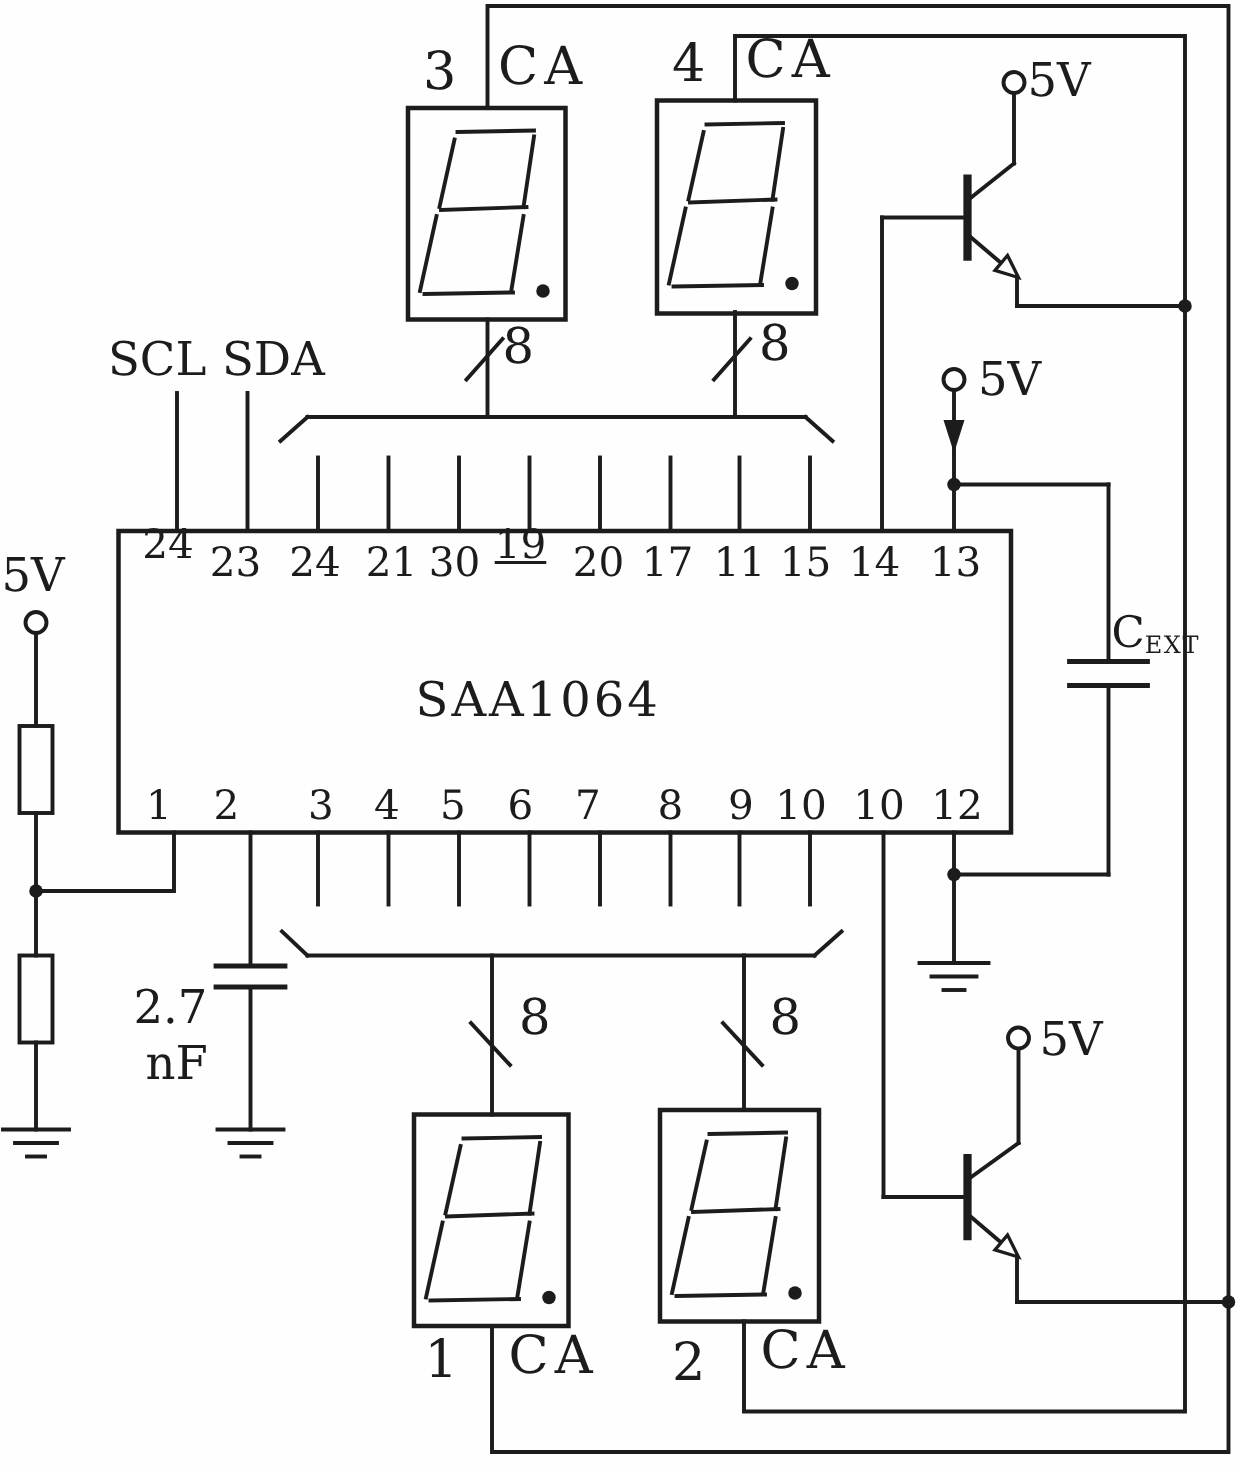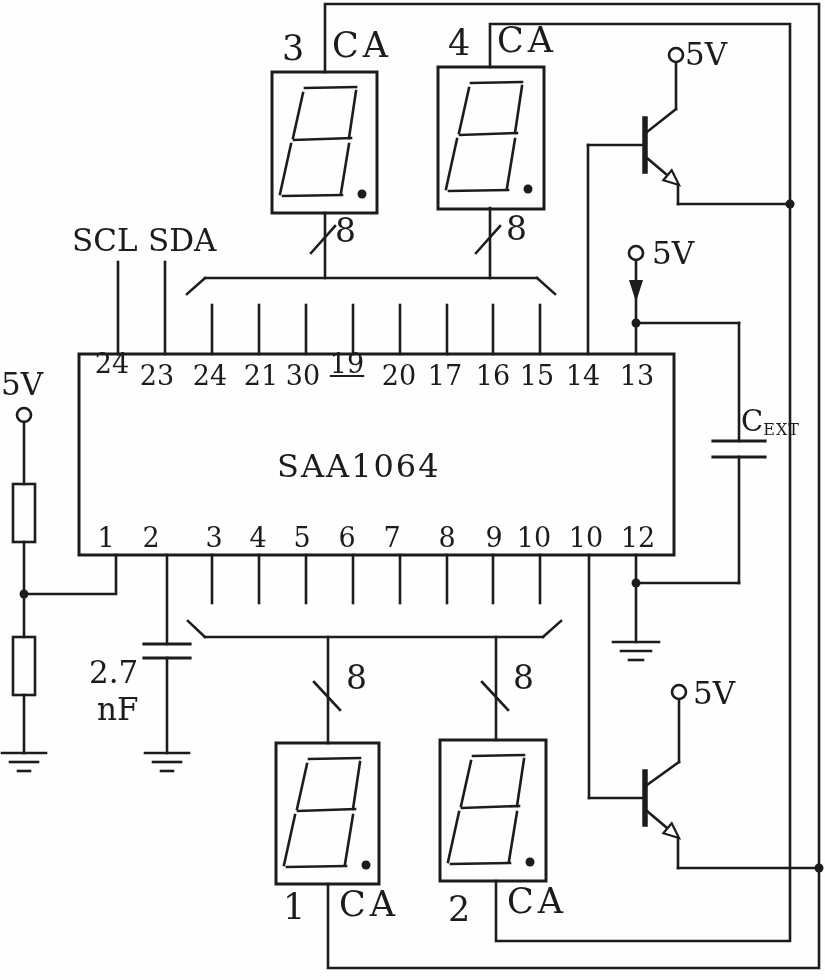--- a/index.html
+++ b/index.html
@@ -211,21 +211,21 @@
   <span class="lbl icname" style="left:277px;top:450px;">SAA1064</span>
 
   <span class="lbl pin" style="left:112px;top:350px;">24</span>
   <span class="lbl pin" style="left:157px;top:362px;">23</span>
   <span class="lbl pin" style="left:210px;top:362px;">24</span>
   <span class="lbl pin" style="left:261px;top:362px;">21</span>
   <span class="lbl pin" style="left:303px;top:362px;">30</span>
   <span class="lbl pin" style="left:347px;top:350px;text-decoration:underline;">19</span>
   <span class="lbl pin" style="left:399px;top:362px;">20</span>
   <span class="lbl pin" style="left:445px;top:362px;">17</span>
-  <span class="lbl pin" style="left:493px;top:362px;">16</span>
+  <span class="lbl pin" style="left:493px;top:362px;">11</span>
   <span class="lbl pin" style="left:537px;top:362px;">15</span>
   <span class="lbl pin" style="left:583px;top:362px;">14</span>
   <span class="lbl pin" style="left:637px;top:362px;">13</span>
 
   <span class="lbl pin" style="left:106px;top:524px;">1</span>
   <span class="lbl pin" style="left:151px;top:524px;">2</span>
   <span class="lbl pin" style="left:214px;top:524px;">3</span>
   <span class="lbl pin" style="left:258px;top:524px;">4</span>
   <span class="lbl pin" style="left:302px;top:524px;">5</span>
   <span class="lbl pin" style="left:347px;top:524px;">6</span>

